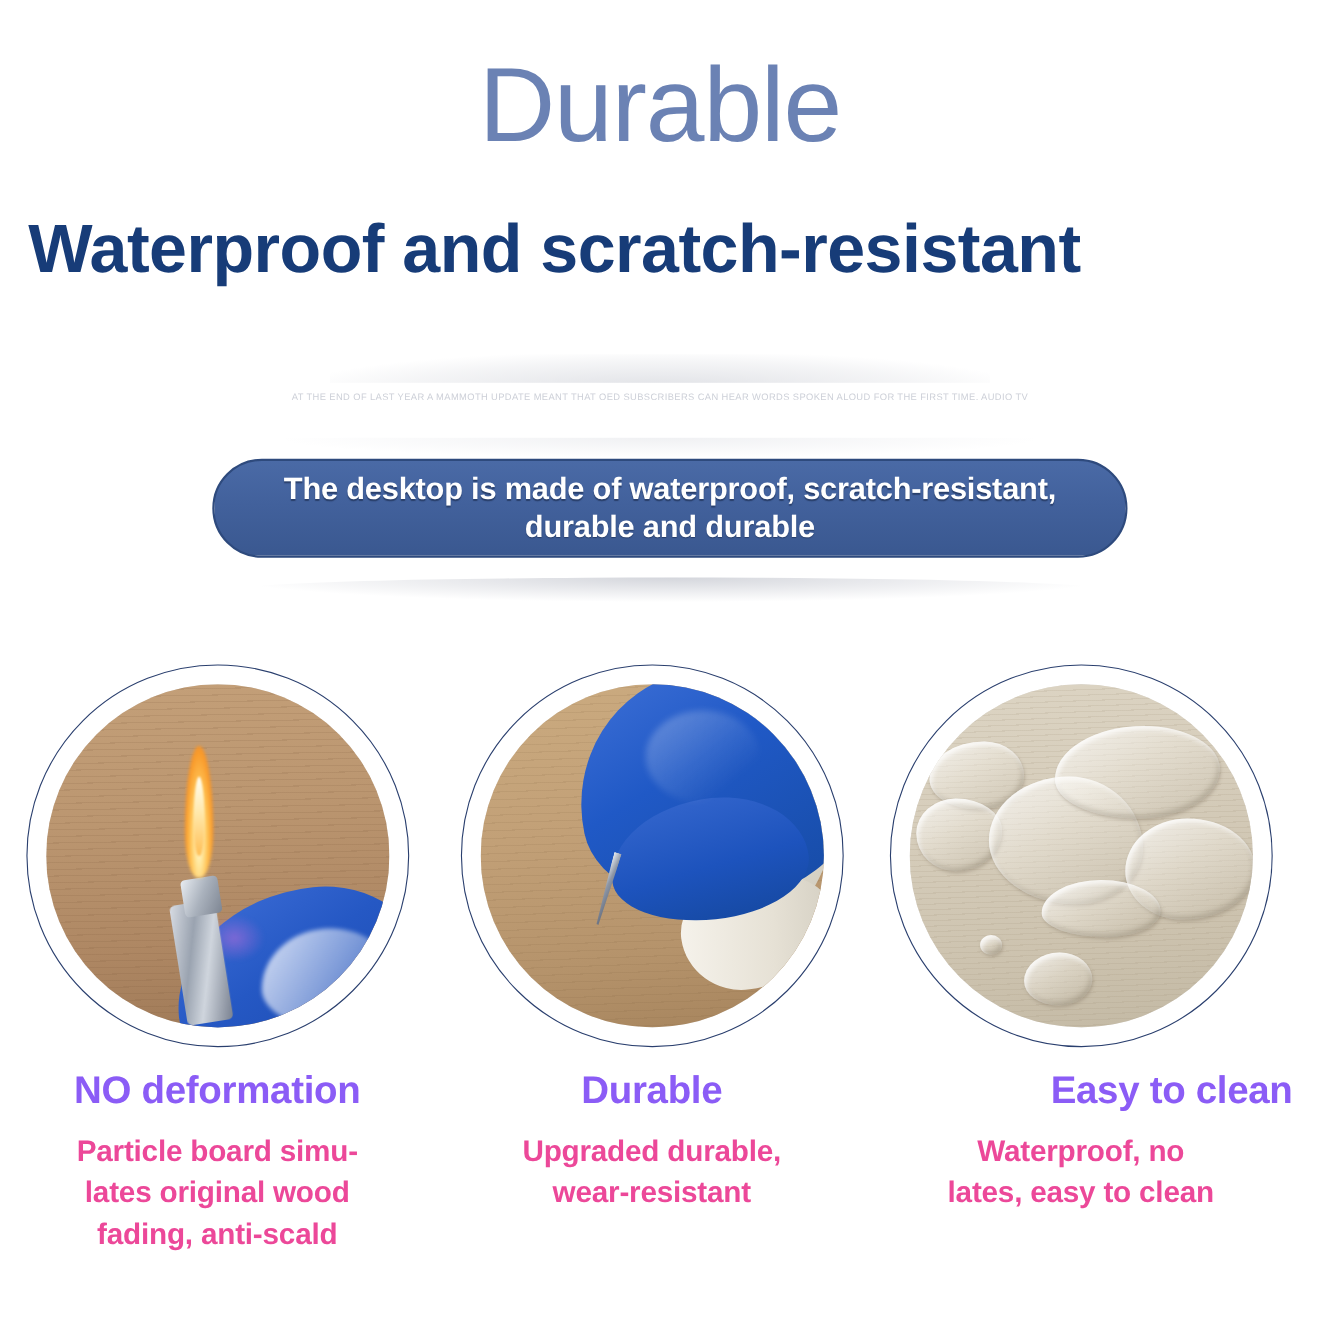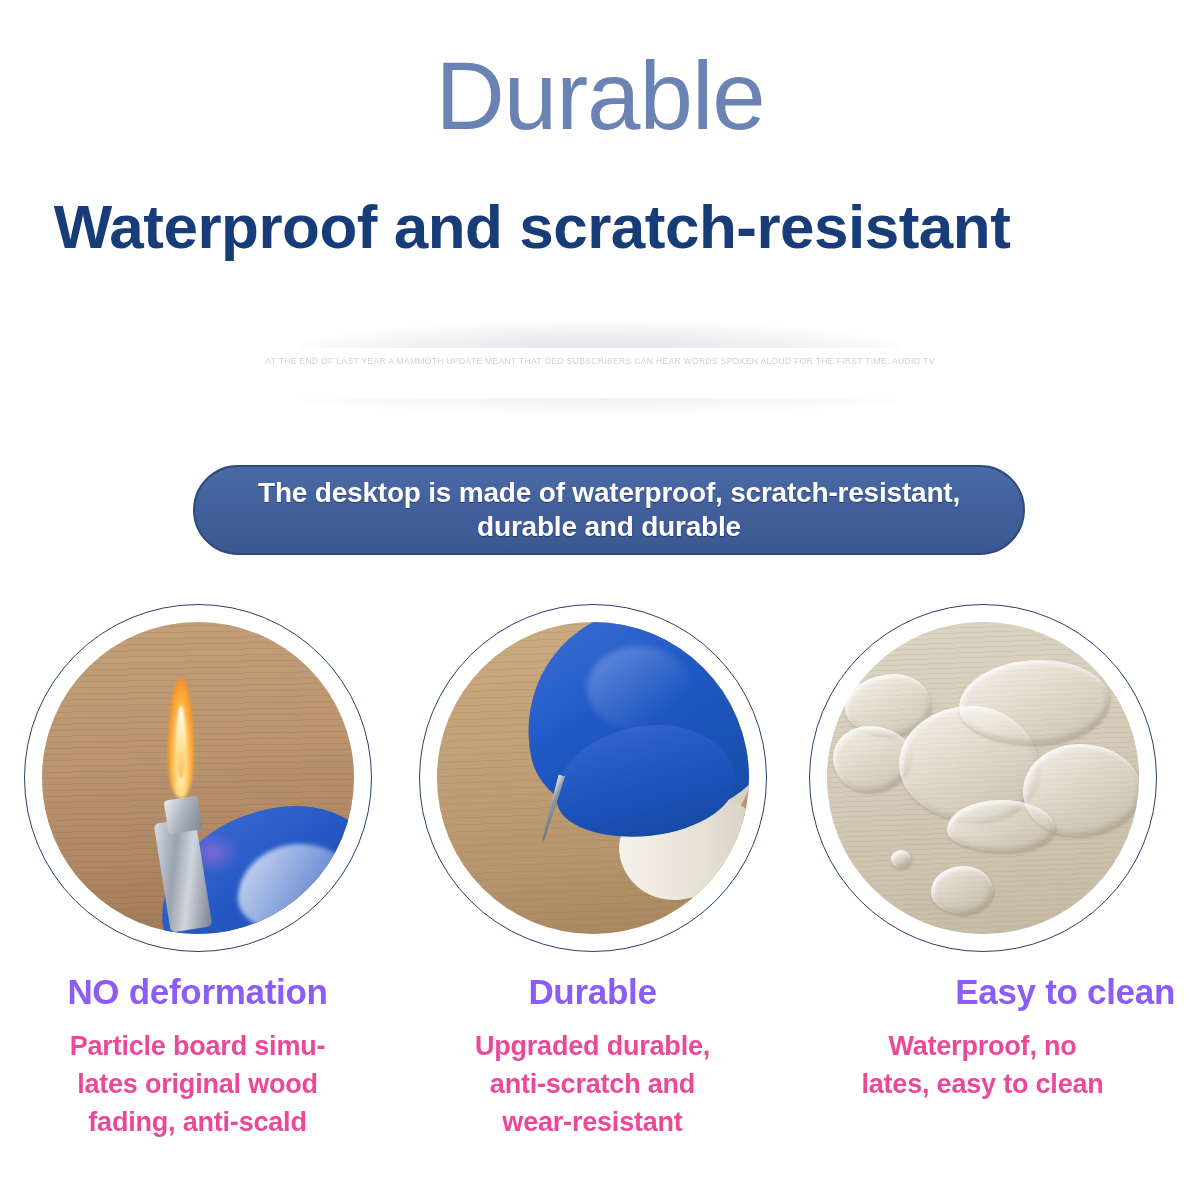--- a/index.html
+++ b/index.html
@@ -34,21 +34,20 @@
     top: 196px;
     left: 0;
     width: 1008px;
     text-align: center;
     font-size: 62px;
     line-height: 1;
     font-weight: 700;
     color: #173c78;
     letter-spacing: -0.5px;
     white-space: nowrap;
-    padding-left: 28px;
   }
 
   
   .faint-band {
     position: absolute;
     top: 322px;
     left: 300px;
     width: 600px;
     height: 26px;
     background: radial-gradient(ellipse at 50% 120%, rgba(150,155,170,0.30) 0%, rgba(150,155,170,0.10) 55%, rgba(255,255,255,0) 78%);
@@ -84,21 +83,21 @@
     top: 525px;
     left: 215px;
     width: 790px;
     height: 22px;
     background: radial-gradient(ellipse at 50% 0%, rgba(120,126,145,0.32) 0%, rgba(255,255,255,0) 72%);
     border-radius: 50%;
   }
 
   .banner {
     position: absolute;
-    top: 465px;
+    top: 417px;
     left: 193px;
     width: 832px;
     height: 90px;
     box-sizing: border-box;
     border-radius: 45px;
     background: linear-gradient(180deg, #4a6aa6 0%, #42619c 45%, #3a5890 100%);
     border: 2px solid #2e4a7d;
     display: flex;
     align-items: center;
     justify-content: center;
@@ -422,21 +421,20 @@
           <div class="glove-n"></div>
           <div class="glove-n2"></div>
           <div class="glove-n-hl"></div>
           <div class="nail"></div>
         </div>
       </div>
     </div>
     <div class="cap-title">Durable</div>
     <div class="cap-body">
       <span class="cb">Upgraded durable,</span>
-      <span class="cb">anti-scratch and</span>
       <span class="cb">wear-resistant</span>
     </div>
   </div>
 
   <div class="feature col2">
     <div class="circle-outer">
       <div class="circle-photo">
         <div class="photo-water">
           <div class="drop d1"></div>
           <div class="drop d2"></div>

